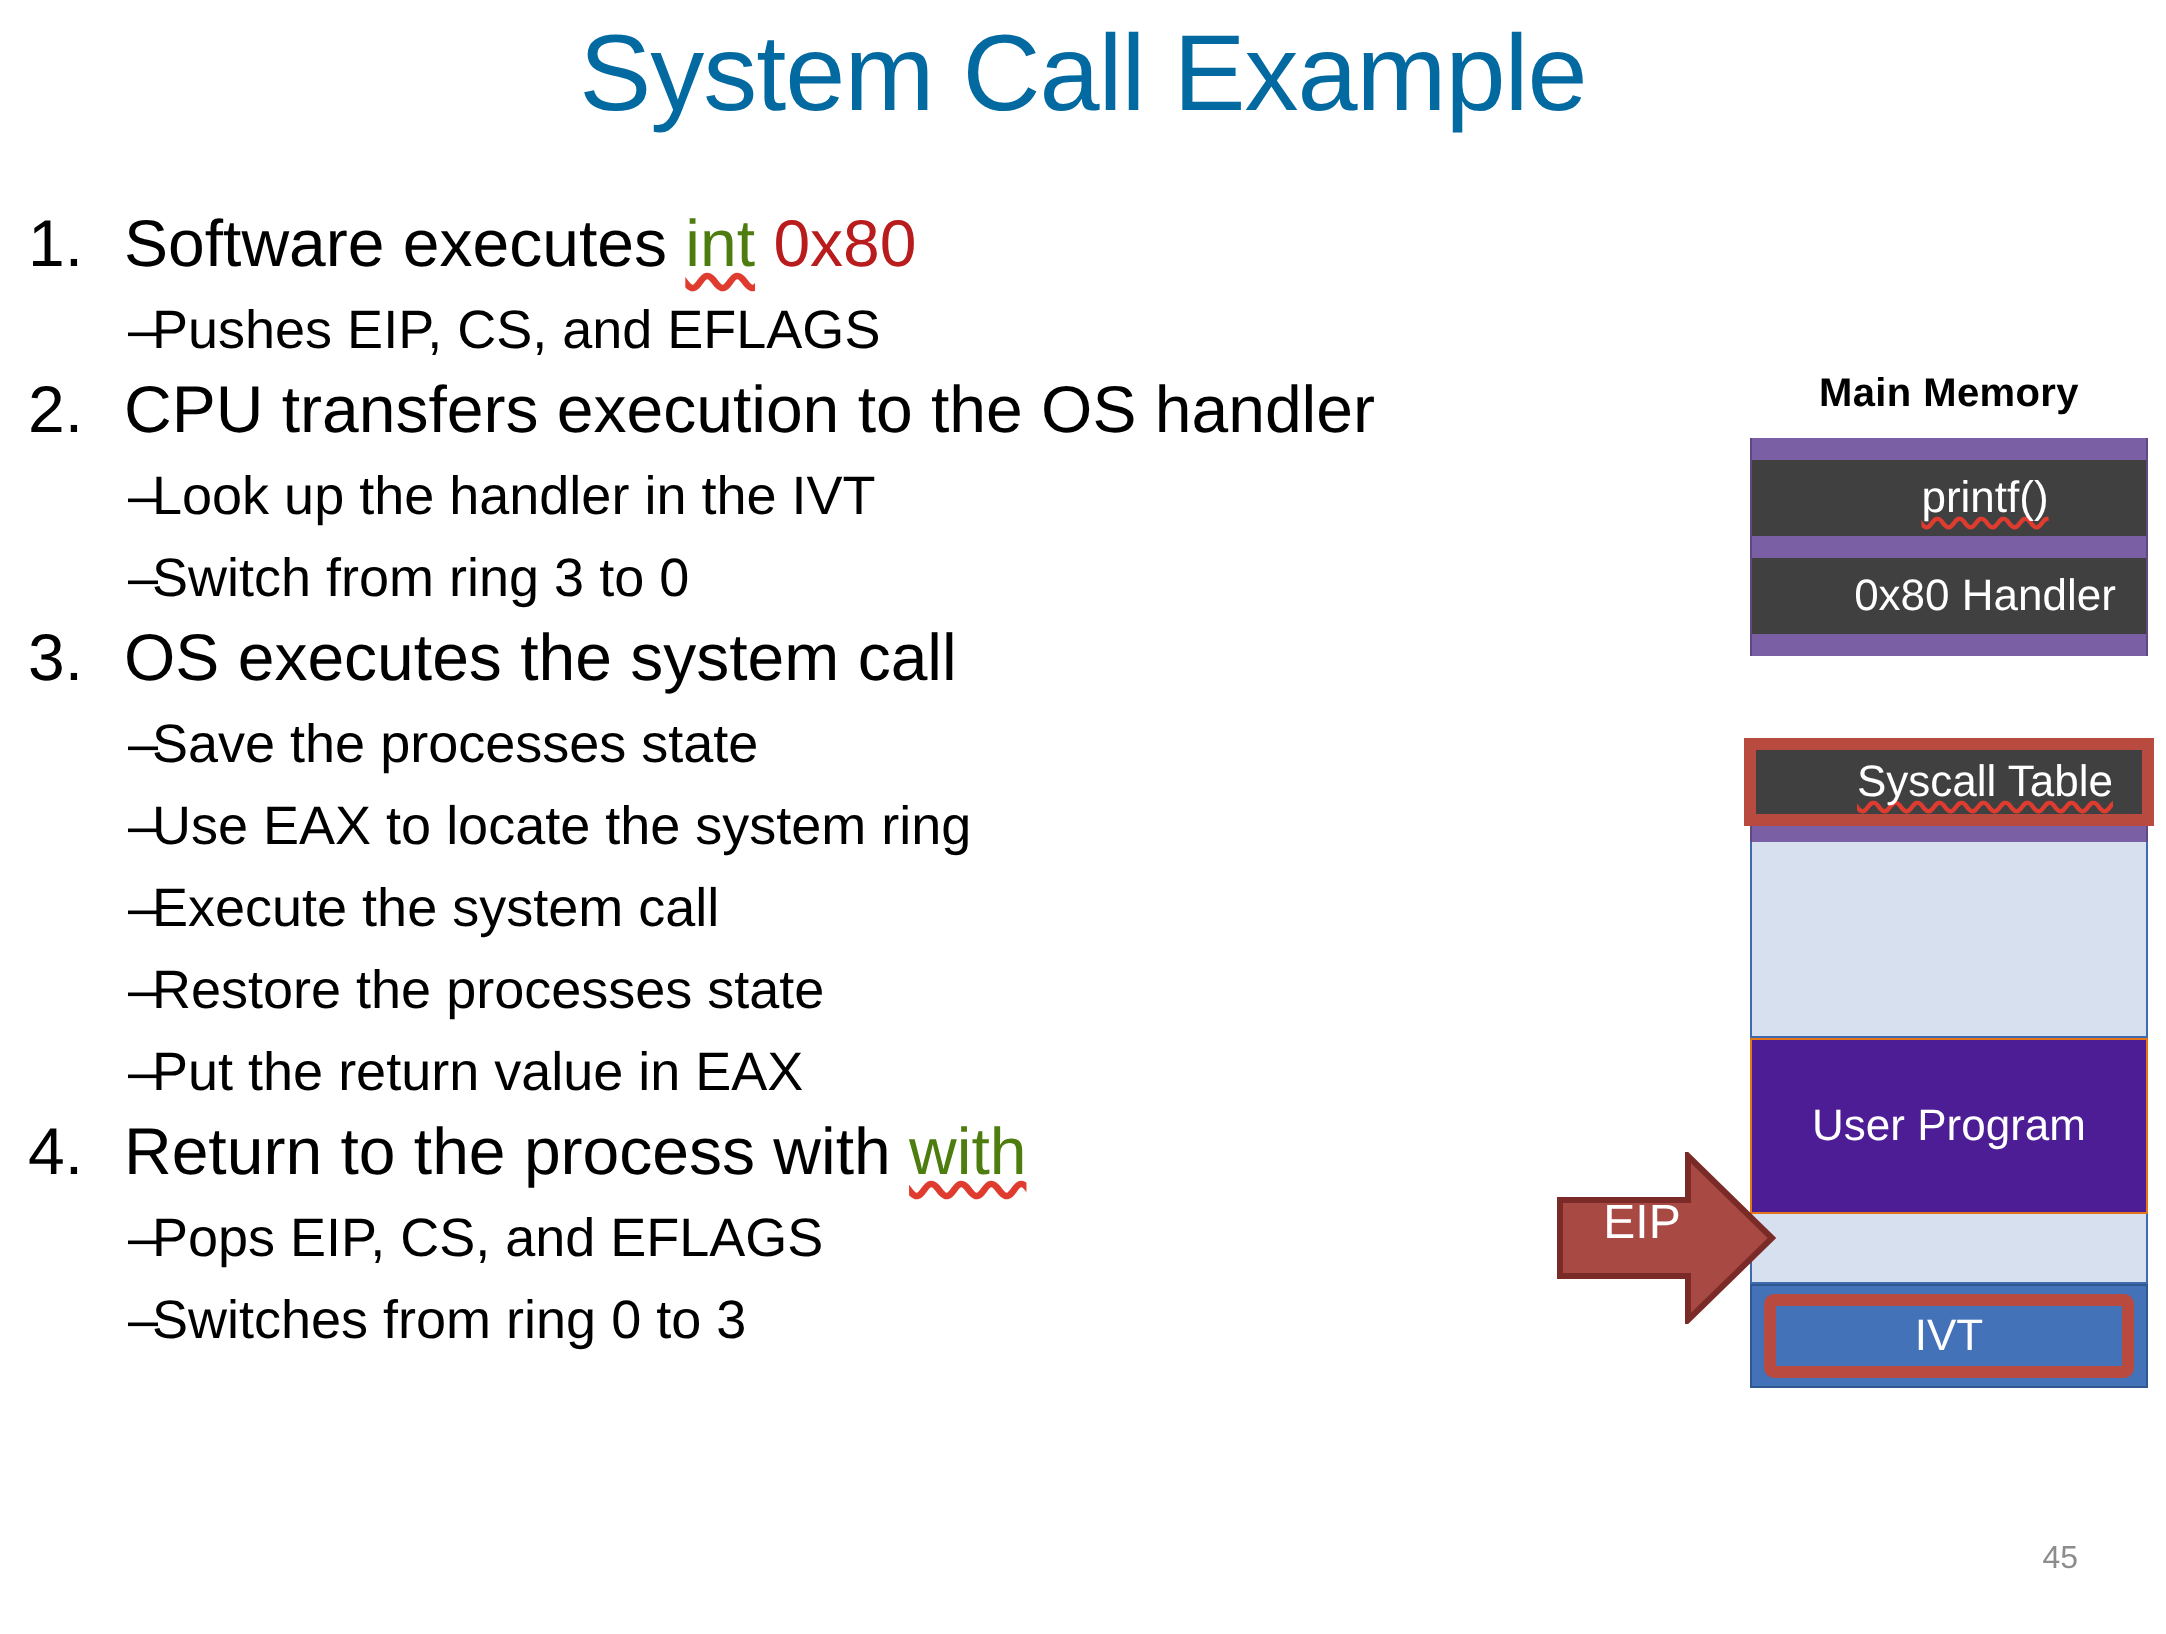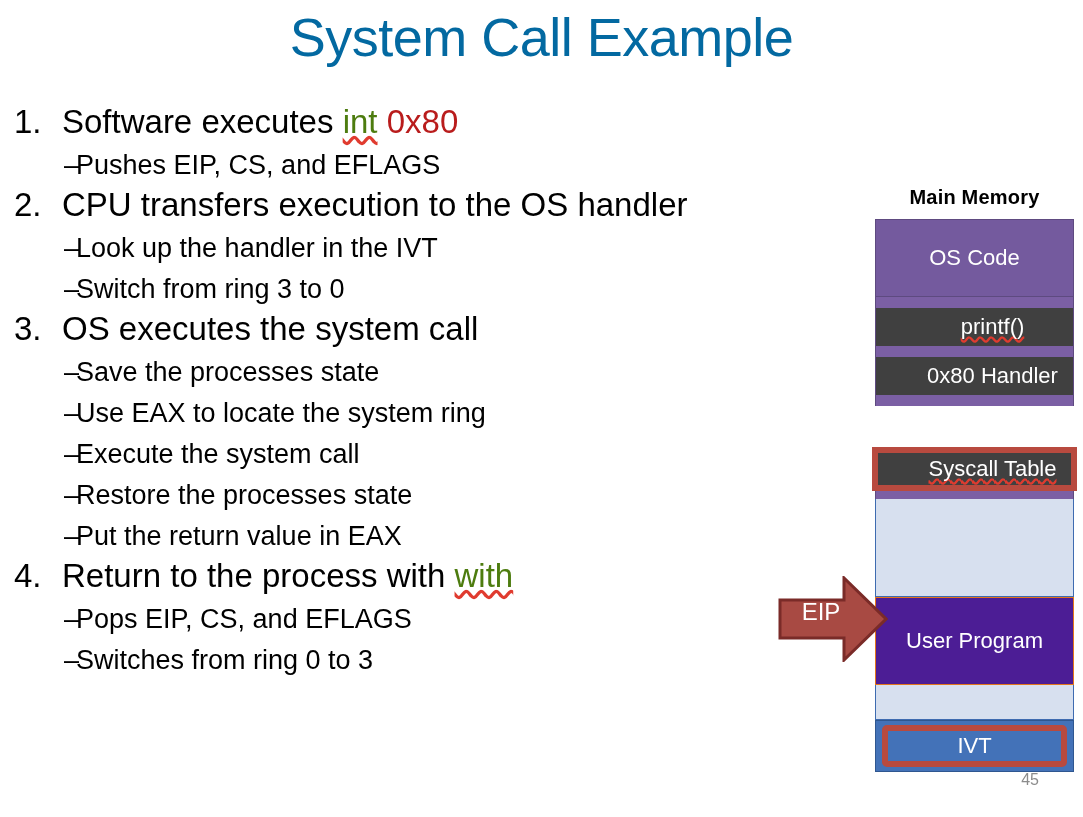--- a/index.html
+++ b/index.html
@@ -279,23 +279,20 @@
     <span class="txt">Switches from ring 0 to 3</span>
   </div>
 
 </div>
 
 <div class="mem-wrap">
   <div class="mem-header">Main Memory</div>
 
   <div class="mem-col">
 
-    <div class="blk blk-oscode">
-      <span>OS Code</span>
-    </div>
 
     <div class="blk blk-sep"></div>
 
     <div class="blk blk-dark">
       <span class="printf-underline">printf()</span>
     </div>
 
     <div class="blk blk-sep"></div>
 
     <div class="blk blk-dark">

